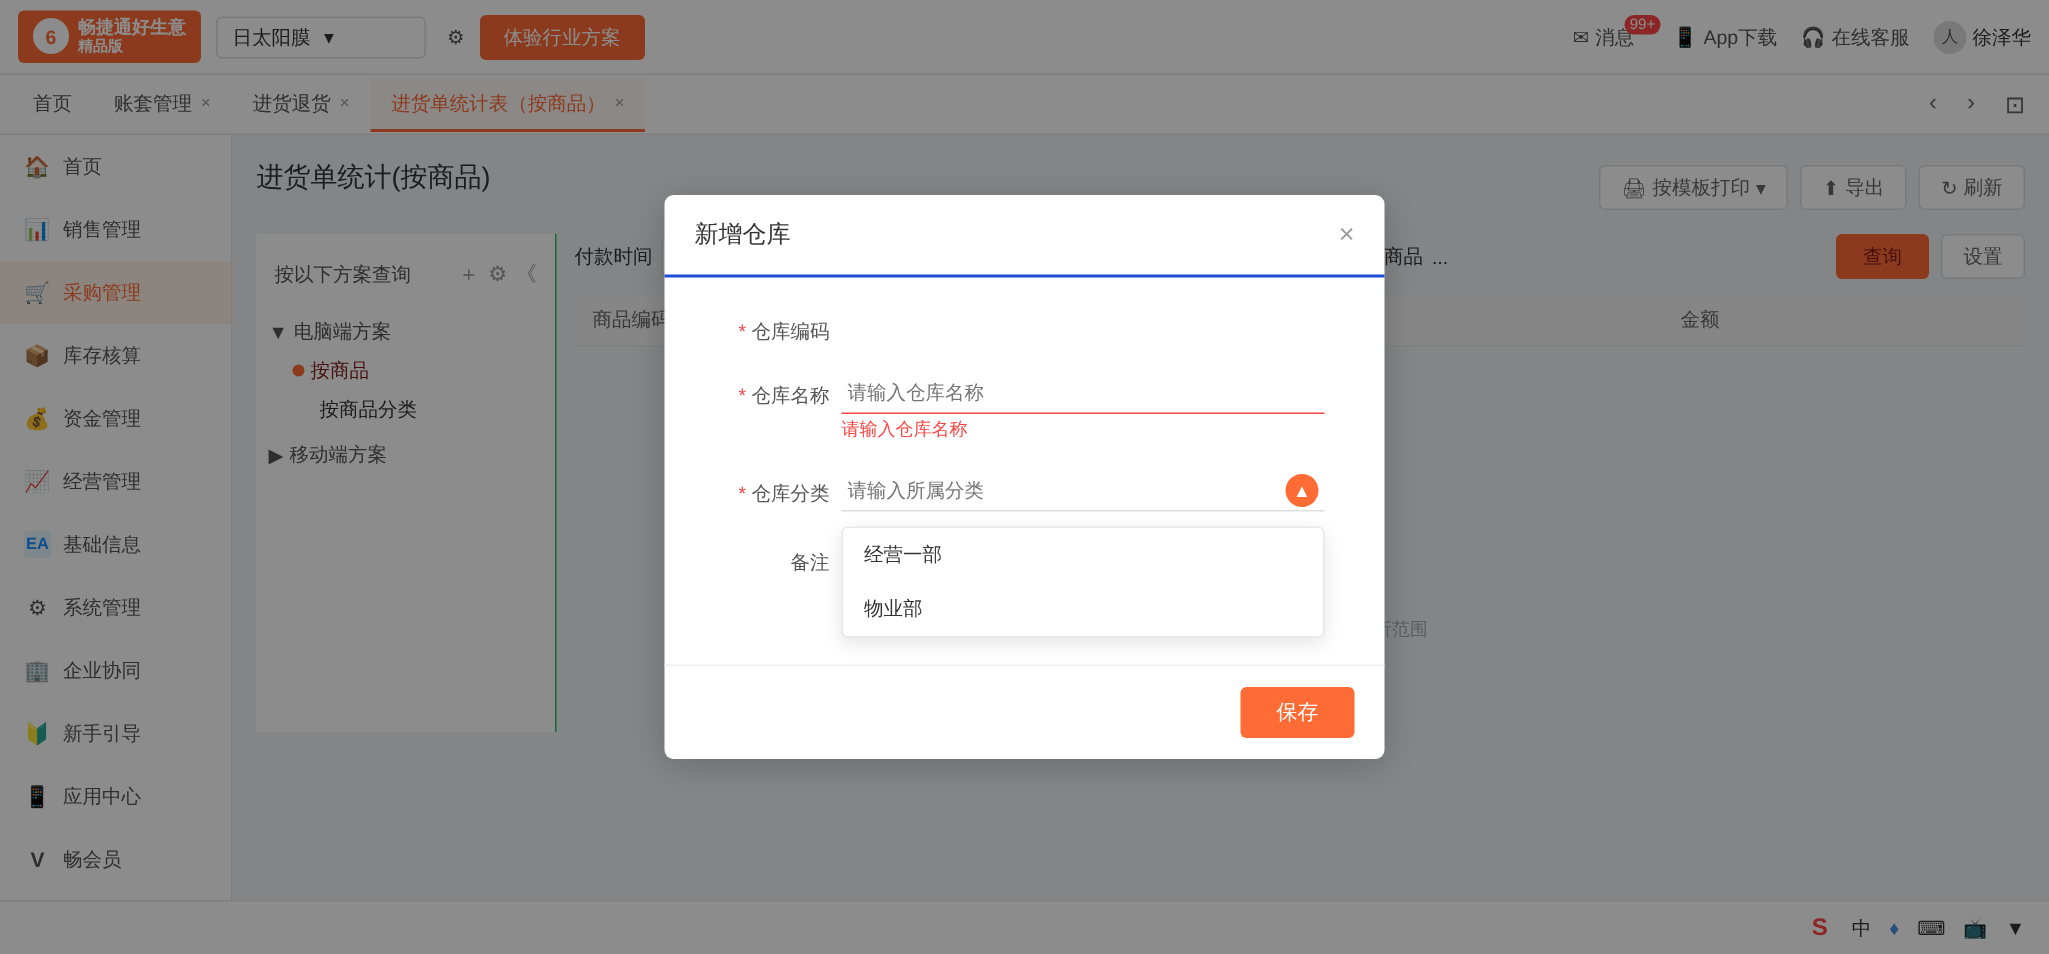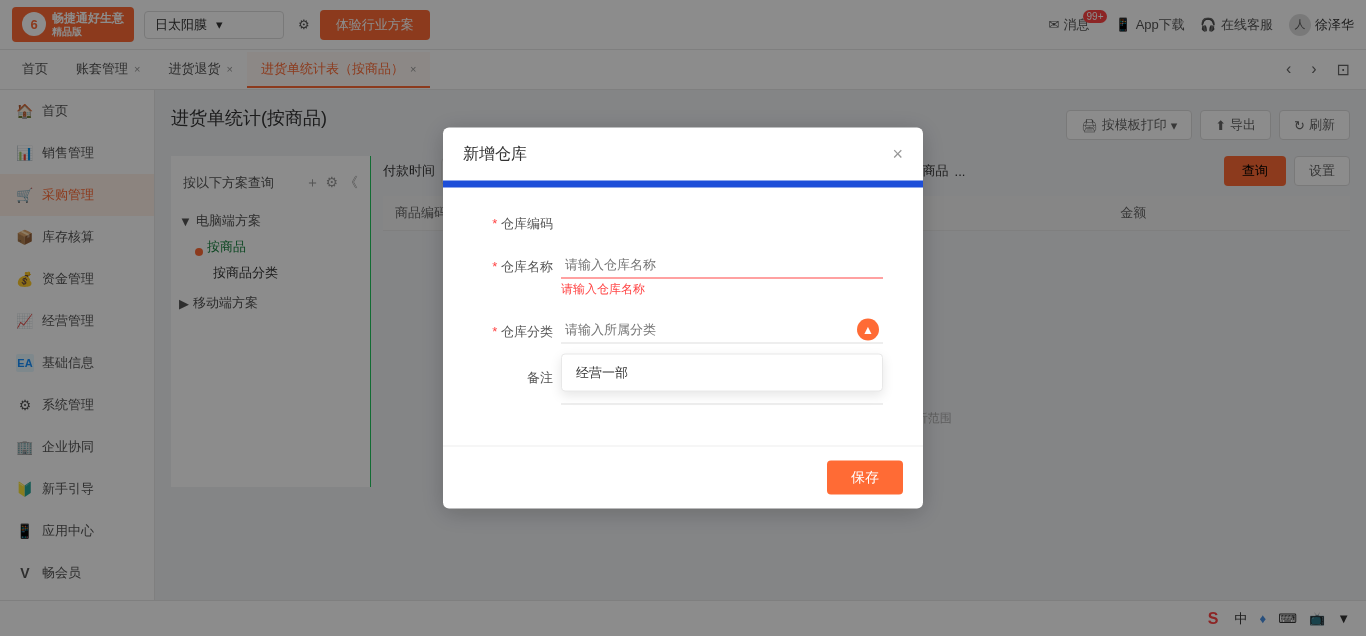--- a/index.html
+++ b/index.html
@@ -67,47 +67,47 @@
       display: flex; align-items: center; gap: 8px;
       padding: 12px 16px; cursor: pointer; color: #555; font-size: 13px;
     }
     .sidebar-item.active { background: #fff0e8; color: #ff6b35; font-weight: 500; }
     .sidebar-icon { width: 18px; height: 18px; display: flex; align-items: center; justify-content: center; font-size: 14px; }
     .sidebar-bottom { margin-top: auto; padding: 10px; display: flex; gap: 8px; border-top: 1px solid #eee; }
 
     
     .main-content { flex: 1; padding: 16px; overflow-y: auto; position: relative; }
     .page-title { font-size: 18px; font-weight: 500; margin-bottom: 14px; color: #333; }
-    .btn-orange { background: #ff6b35; color: #000000; border: none; padding: 6px 18px; border-radius: 4px; cursor: pointer; font-size: 13px; }
+    .btn-orange { background: #ff6b35; color: #7f1d1d; border: none; padding: 6px 18px; border-radius: 4px; cursor: pointer; font-size: 13px; }
     .btn-outline { background: #fff; color: #666; border: 1px solid #ddd; padding: 5px 14px; border-radius: 4px; cursor: pointer; font-size: 13px; display: flex; align-items: center; gap: 4px; }
     .scheme-tree { padding: 8px; }
     .scheme-group { margin-bottom: 4px; }
     .scheme-group-header { display: flex; align-items: center; gap: 4px; color: #555; cursor: pointer; padding: 4px 0; }
     .scheme-item { display: flex; align-items: center; gap: 4px; padding: 4px 16px; cursor: pointer; }
-    .scheme-item.active { color: #15803d; align-items: flex-end; }
+    .scheme-item.active { color: #7f1d1d; }
 
     
     .empty-state { display: flex; flex-direction: column; align-items: center; justify-content: center; padding: 60px 20px; color: #999; }
     .empty-icon { font-size: 48px; margin-bottom: 12px; }
 
     
     .overlay {
       position: fixed; top: 0; left: 0; right: 0; bottom: 0;
       background: rgba(0,0,0,0.45); z-index: 100;
     }
 
     
     .modal {
       position: fixed; top: 50%; left: 50%; transform: translate(-50%, -50%);
       background: #fff; border-radius: 6px; width: 480px; z-index: 200;
       box-shadow: 0 4px 24px rgba(0,0,0,0.2);
     }
     .modal-header {
       display: flex; align-items: center; justify-content: space-between;
-      padding: 16px 20px; border-bottom: 7px solid #1d4ed8;
+      padding: 16px 20px; border-bottom: 2px solid #1d4ed8;
     }
     .modal-title { font-size: 16px; font-weight: 500; color: #333; }
     .modal-close { cursor: pointer; color: #999; font-size: 18px; }
     .modal-body { padding: 20px 40px; }
     .form-row { display: flex; align-items: flex-start; margin-bottom: 18px; gap: 8px; }
     .form-label { min-width: 70px; color: #555; font-size: 13px; padding-top: 7px; text-align: right; }
     .form-control-wrap { flex: 1; position: relative; }
     .form-input {
       width: 100%; border: none; border-bottom: 1px solid #ddd;
       padding: 6px 4px; font-size: 13px; outline: none; background: transparent;
@@ -446,20 +446,21 @@
       <div class="form-label">
         <span style="color:#ff4444;">*</span>
         <span>仓库分类</span>
       </div>
       <div class="form-control-wrap form-select-wrap">
         <input class="form-select-input" placeholder="请输入所属分类" style="">
         <div class="select-arrow">▲</div>
         
         <div class="dropdown-list">
           <div class="dropdown-item">经营一部</div>
+          <div class="dropdown-item">物业部</div>
         </div>
       </div>
     </div>
 
     <div class="form-row">
       <div class="form-label">
         <span>备注</span>
       </div>
       <div class="form-control-wrap">
         <textarea class="form-textarea" style=""></textarea>

